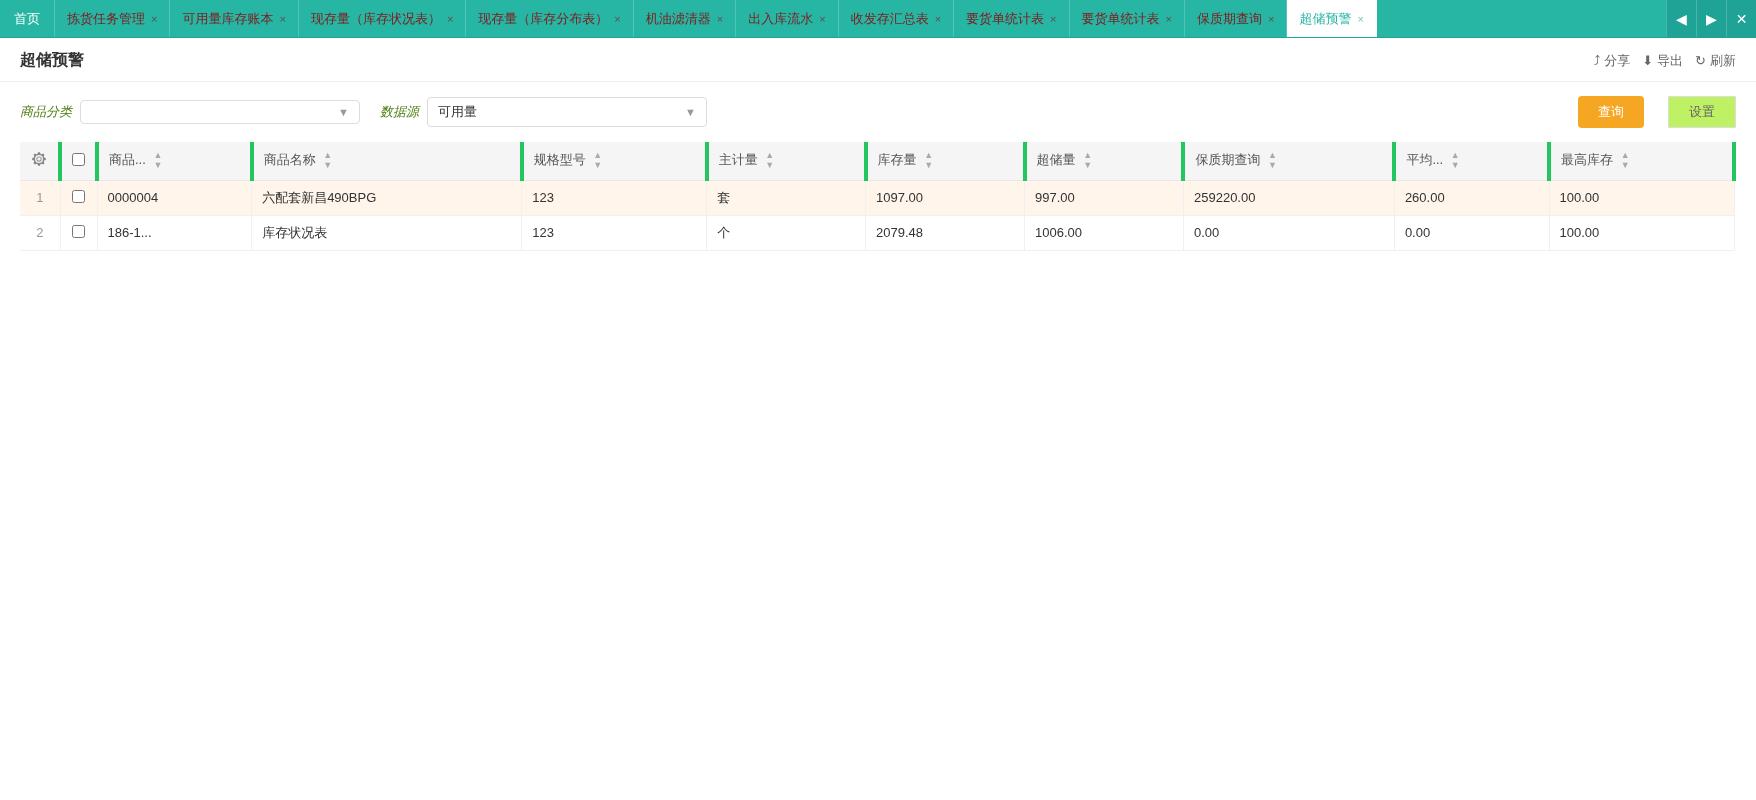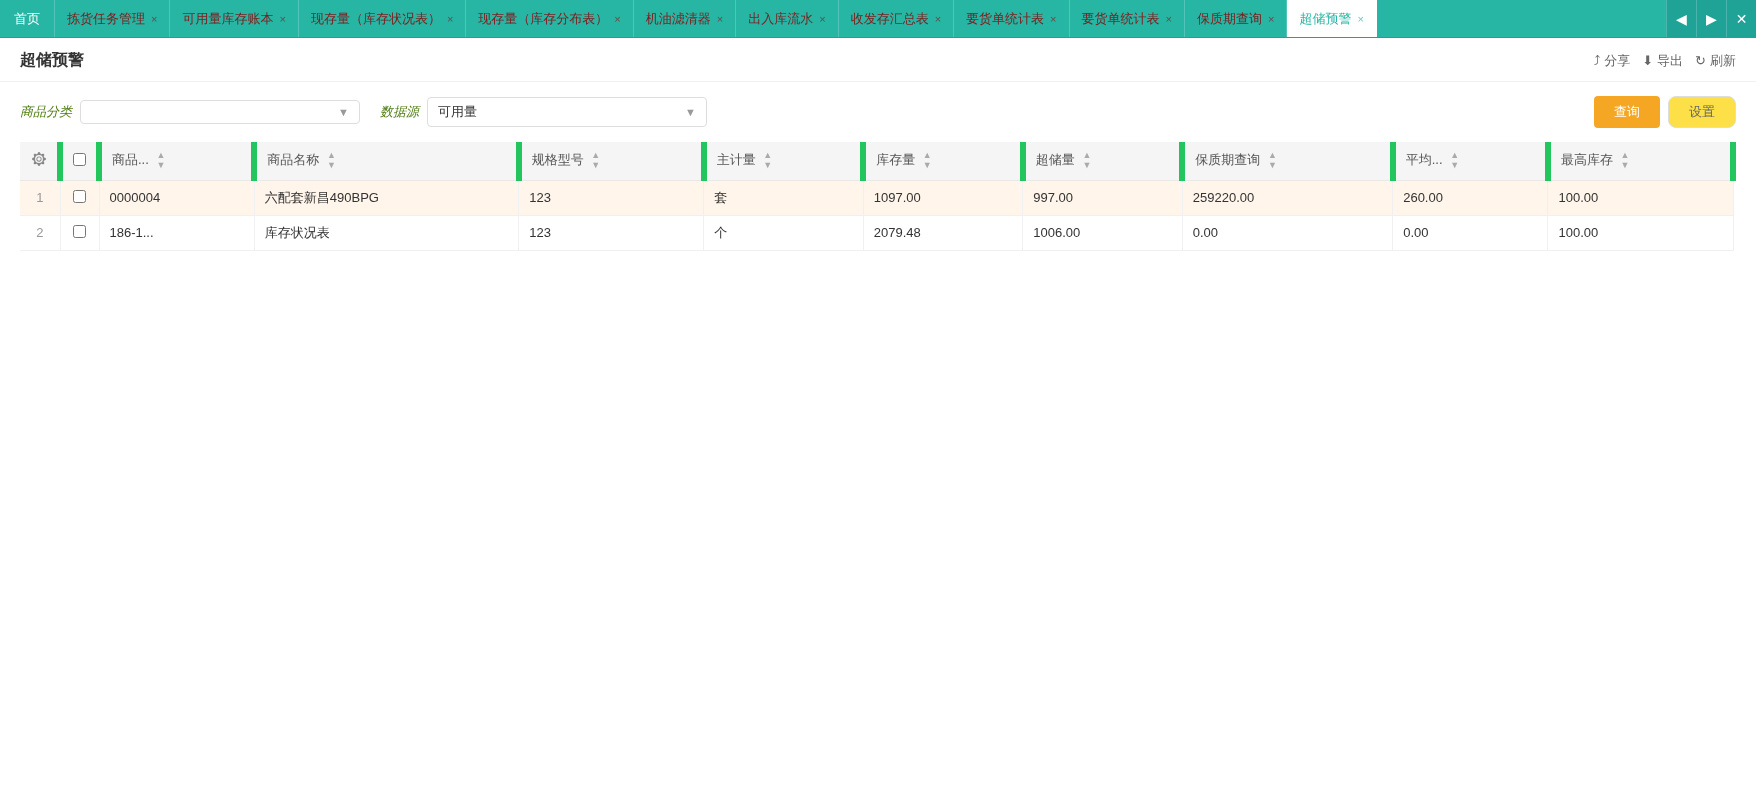--- a/index.html
+++ b/index.html
@@ -141,48 +141,49 @@
     .btn-query {
       background: #f5a623;
       color: #fff;
       border: none;
       border-radius: 4px;
       padding: 6px 20px;
       cursor: pointer;
       font-size: 13px;
     }
     .btn-settings {
-      background: #fde047;
+      background: #bef264;
       color: #666;
       border: 1px solid #ddd;
-      border-radius: 8px;
+      border-radius: 0;
       padding: 6px 20px;
       cursor: pointer;
       font-size: 13px;
+      margin-left: 16px;
     }
 
     
     .table-container {
       padding: 0 20px;
     }
     table {
       width: 100%;
       border-collapse: collapse;
       font-size: 13px;
     }
     thead tr {
       background: #f5f5f5;
       border-bottom: 1px solid #e8e8e8;
     }
     thead th {
       padding: 9px 10px;
       text-align: left;
       color: #555;
       font-weight: 500;
-      border-right: 6px solid #22c55e;
+      border-right: 4px solid #22c55e;
       white-space: nowrap;
       position: relative;
     }
     thead th .sort-icons {
       display: inline-flex;
       flex-direction: column;
       margin-left: 4px;
       vertical-align: middle;
       font-size: 9px;
       line-height: 1.1;

